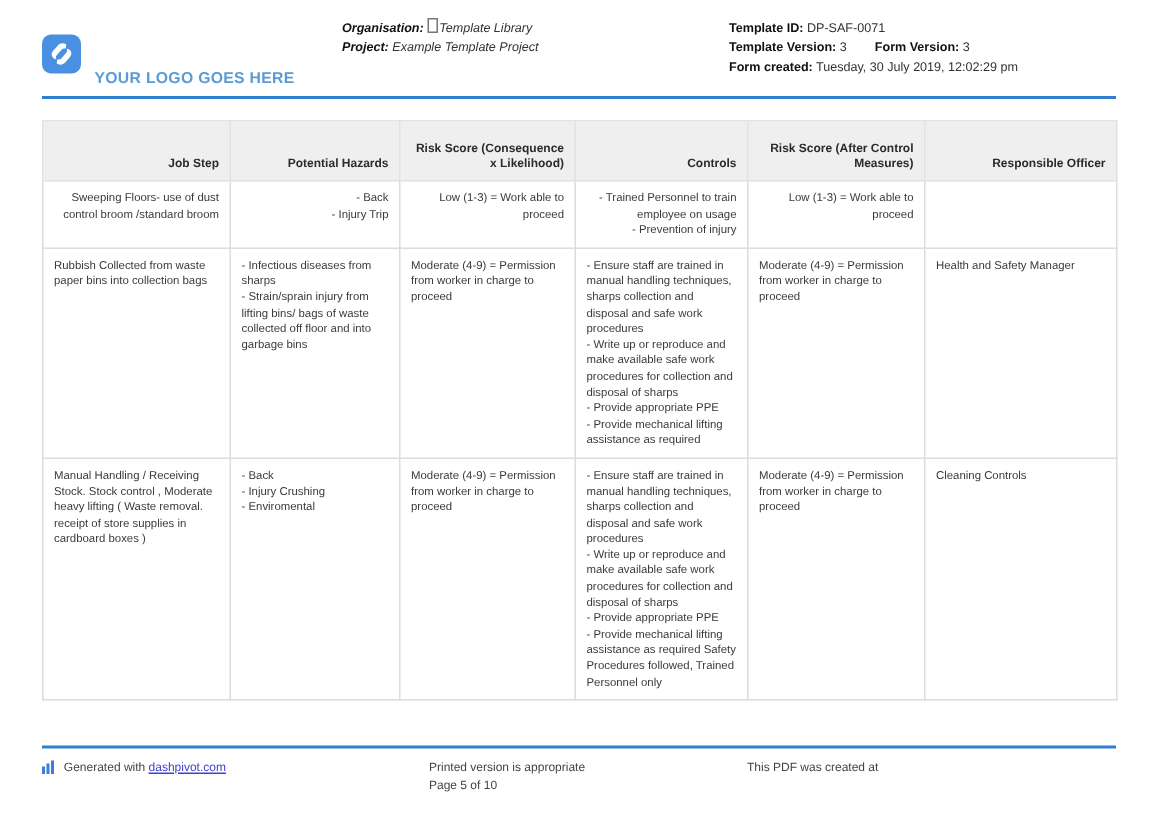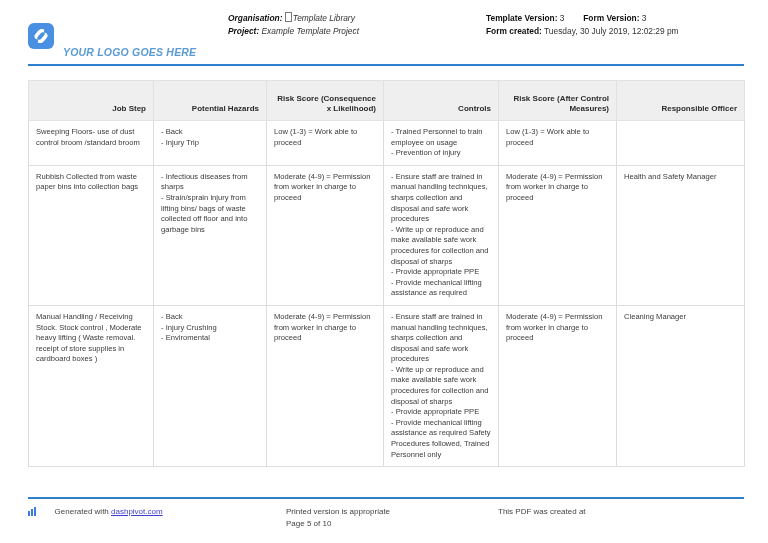--- a/index.html
+++ b/index.html
@@ -43,21 +43,20 @@
     border-radius: 6px;
     background: #4a90e2;
     display: flex;
     align-items: center;
     justify-content: center;
     flex: 0 0 26px;
   }
   .logo-mark svg { display: block; }
   .logo-text {
     margin-left: 9px;
-    font-style: italic;
     font-weight: bold;
     font-size: 10.5px;
     color: #5b9bd5;
     letter-spacing: 0.2px;
     white-space: nowrap;
     margin-top: 32px;
   }
 
   .meta-col {
     font-size: 8.4px;
@@ -142,21 +141,21 @@
     position: absolute;
     left: 28px;
     right: 24px;
     top: 506px;
     display: flex;
     align-items: flex-start;
     font-size: 8px;
     line-height: 12px;
     color: #444;
   }
-  .footer-col-1 { flex: 0 0 258px; display: flex; align-items: flex-start; gap: 12px; }
+  .footer-col-1 { flex: 0 0 258px; display: flex; align-items: flex-start; }
   .footer-col-2 { flex: 0 0 212px; }
   .footer-col-3 { flex: 1 1 auto; }
   .bars-icon {
     display: inline-flex;
     align-items: flex-end;
     height: 9px;
     margin-right: 5px;
     margin-top: 1px;
   }
   .bars-icon i {
@@ -197,20 +196,24 @@
         <span class="meta-label">Organisation:</span>
         <span class="tofu"></span><span class="meta-value">Template Library</span>
       </div>
       <div class="meta-line">
         <span class="meta-label">Project:</span>
         <span class="meta-value">Example Template Project</span>
       </div>
     </div>
 
     <div class="meta-col right">
+      <div class="meta-line">
+        <span class="meta-label">Template ID:</span>
+        <span class="meta-value">DP-SAF-0071</span>
+      </div>
       <div class="meta-line">
         <span class="meta-label">Template Version:</span>
         <span class="meta-value">3</span>
         <span class="meta-gap"></span>
         <span class="meta-label">Form Version:</span>
         <span class="meta-value">3</span>
       </div>
       <div class="meta-line">
         <span class="meta-label">Form created:</span>
         <span class="meta-value">Tuesday, 30 July 2019, 12:02:29 pm</span>
@@ -234,21 +237,21 @@
         <tr>
           <th>Job Step</th>
           <th>Potential Hazards</th>
           <th>Risk Score (Consequence x Likelihood)</th>
           <th>Controls</th>
           <th>Risk Score (After Control Measures)</th>
           <th>Responsible Officer</th>
         </tr>
       </thead>
       <tbody>
-        <tr style="height:38px;">
+        <tr style="height:38px;text-align:right;">
           <td>Sweeping Floors- use of dust control broom /standard broom</td>
           <td>- Back
 - Injury Trip</td>
           <td>Low (1-3) = Work able to proceed</td>
           <td> - Trained Personnel to train employee on usage
 - Prevention of injury</td>
           <td>Low (1-3) = Work able to proceed</td>
           <td></td>
         </tr>
         <tr style="height:126px;padding-left:12px;">
@@ -267,21 +270,21 @@
           <td>Manual Handling / Receiving Stock. Stock control , Moderate heavy lifting ( Waste removal. receipt of store supplies in cardboard boxes )</td>
           <td> - Back
 - Injury Crushing
 - Enviromental</td>
           <td>Moderate (4-9) = Permission from worker in charge to proceed</td>
           <td> - Ensure staff are trained in manual handling techniques, sharps collection and disposal and safe work procedures
 - Write up or reproduce and make available safe work procedures for collection and disposal of sharps
 - Provide appropriate PPE
 - Provide mechanical lifting assistance as required Safety Procedures followed, Trained Personnel only</td>
           <td>Moderate (4-9) = Permission from worker in charge to proceed</td>
-          <td>Cleaning Manager</td>
+          <td>Cleaning Controls</td>
         </tr>
       </tbody>
     </table>
   </div>
 
   <div class="rule-bottom"></div>
 
   <div class="footer">
     <div class="footer-col-1">
       <span class="bars-icon">

